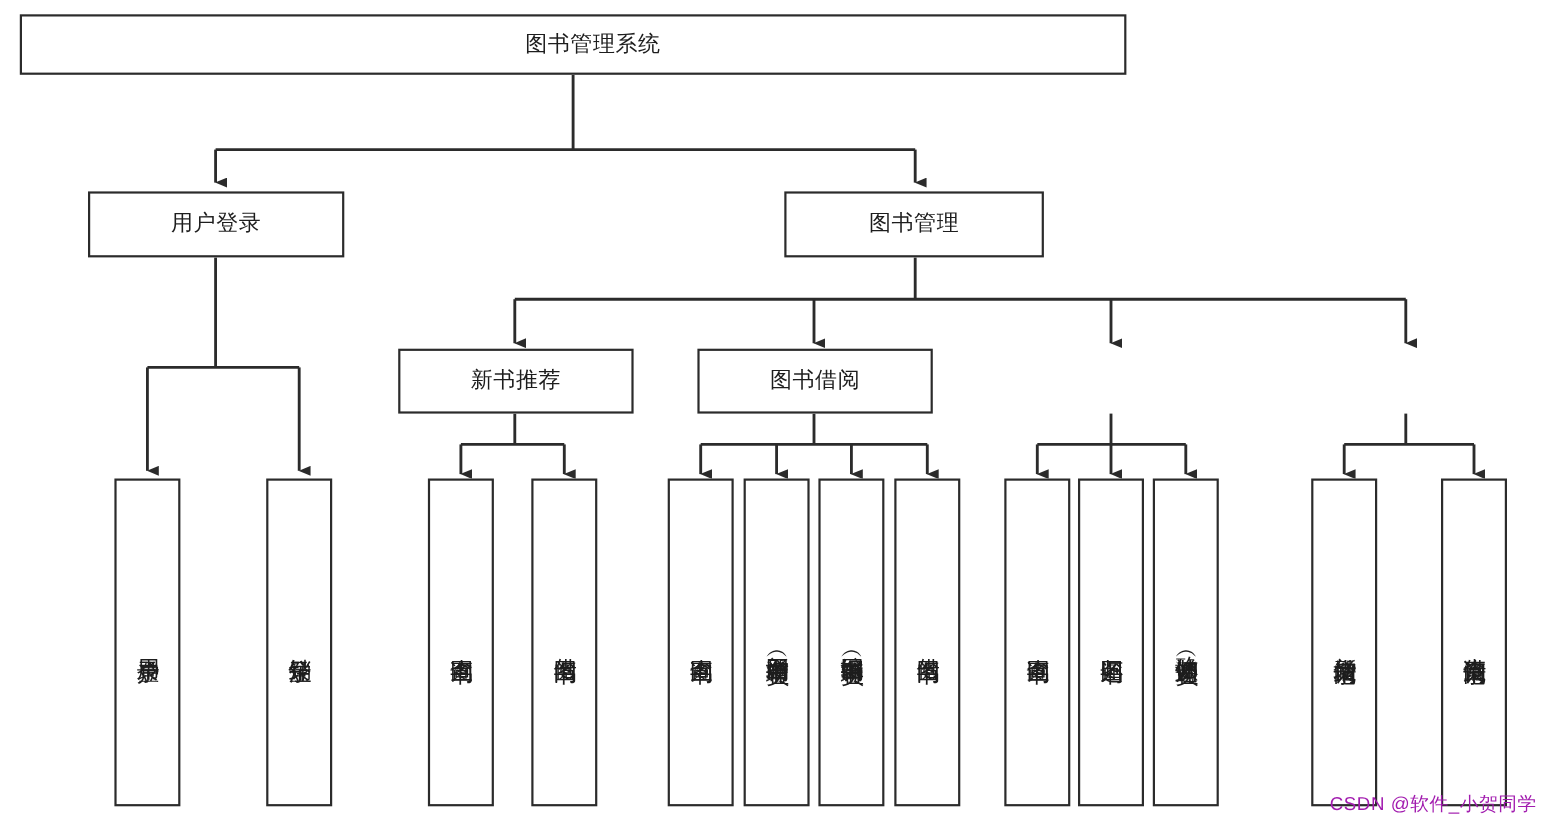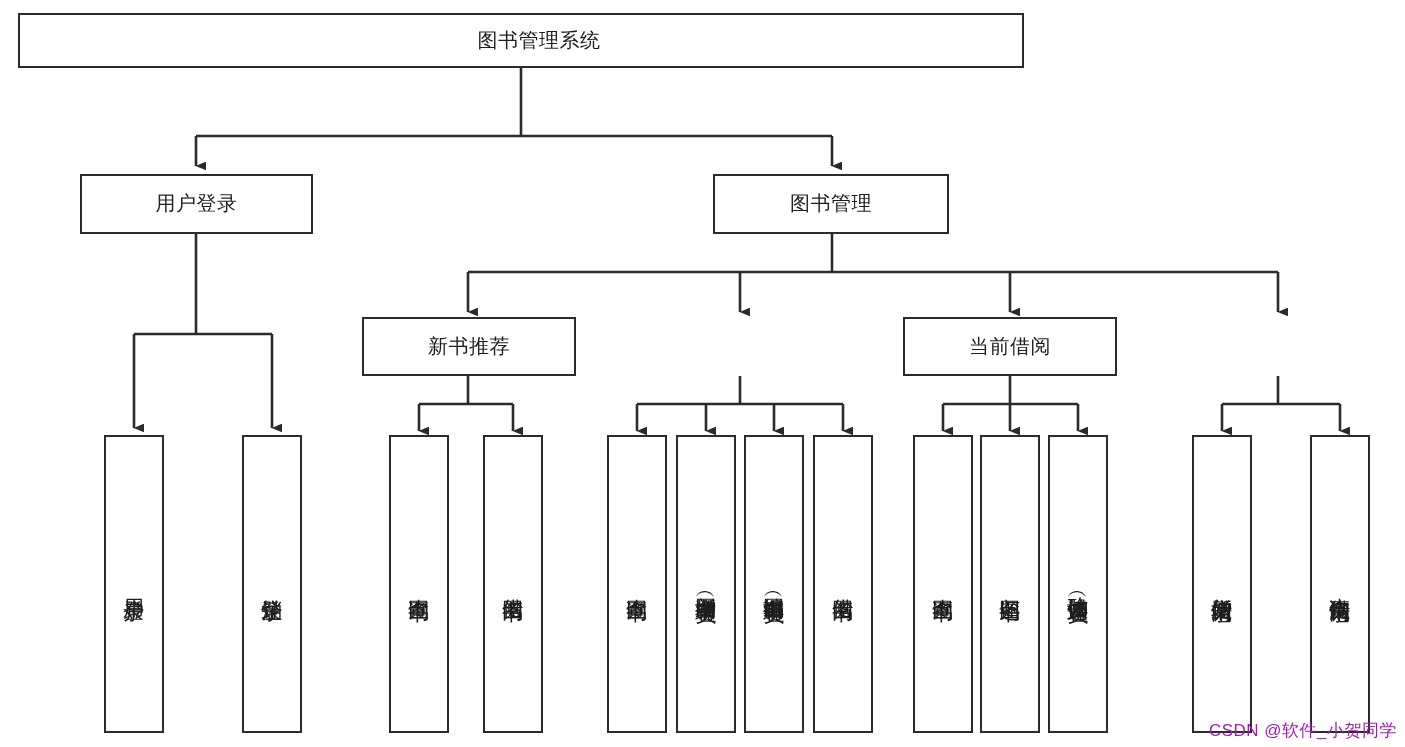--- a/index.html
+++ b/index.html
@@ -131,22 +131,22 @@
   <div class="node horizontal" style="left:80px; top:174px; width:233px; height:60px;">
     <span class="node-label">用户登录</span>
   </div>
   <div class="node horizontal" style="left:362px; top:317px; width:214px; height:59px;">
     <span class="node-label">新书推荐</span>
   </div>
 
   <div class="node horizontal" style="left:713px; top:174px; width:236px; height:60px;">
     <span class="node-label">图书管理</span>
   </div>
-  <div class="node horizontal" style="left:903px; top:317px; width:214px; height:59px;">
-    <span class="node-label">当前借阅</span>
+  <div class="node horizontal" style="left:634px; top:317px; width:214px; height:59px;">
+    <span class="node-label">图书借阅</span>
   </div>
 
   <div class="node vertical" style="left:104px; top:435px; width:60px; height:298px;">
     <span class="node-label">用户登录</span>
   </div>
   <div class="node vertical" style="left:242px; top:435px; width:60px; height:298px;">
     <span class="node-label">注销登录</span>
   </div>
 
   <div class="node vertical" style="left:389px; top:435px; width:60px; height:298px;">

